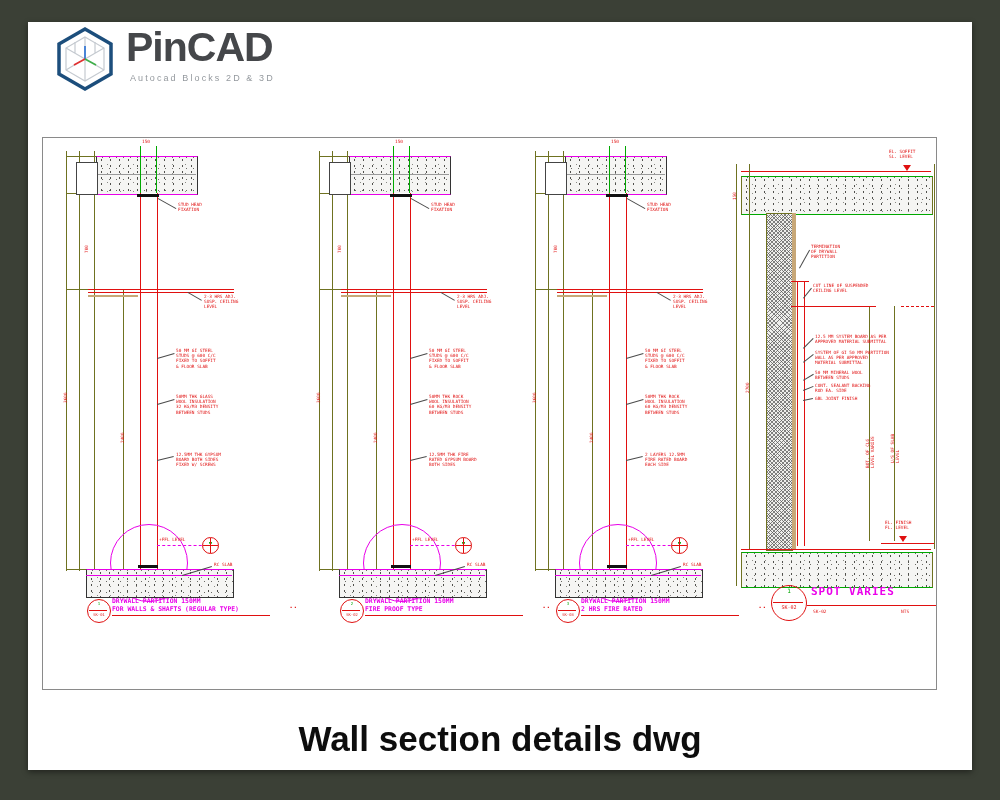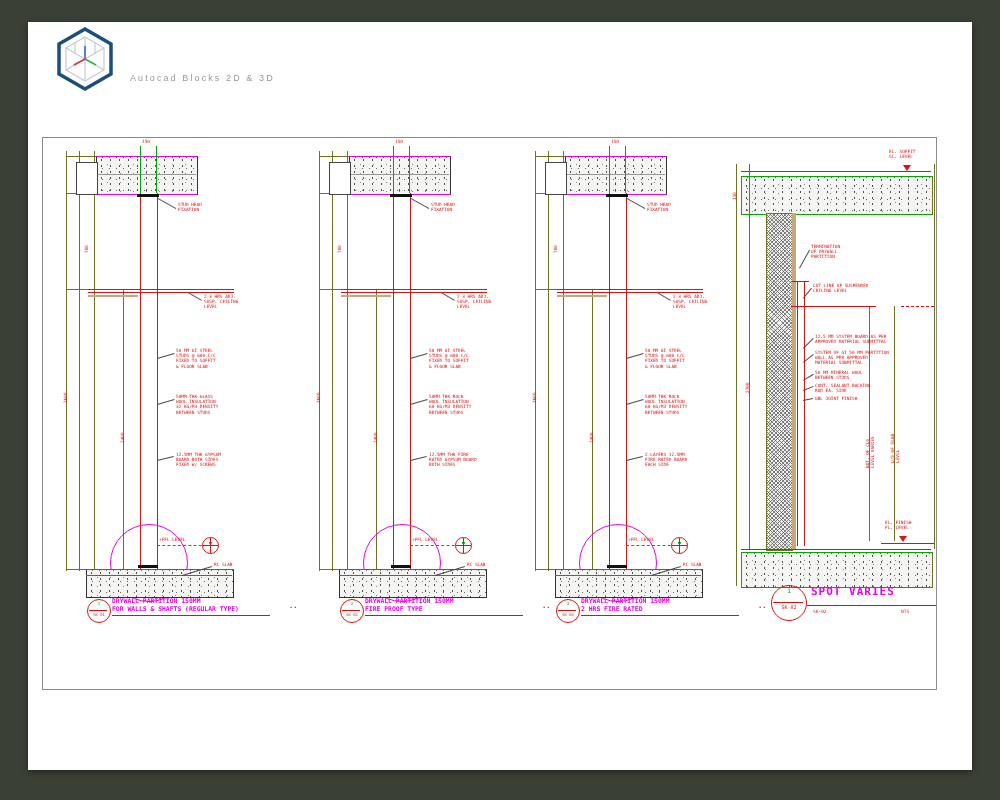--- a/index.html
+++ b/index.html
@@ -47,20 +47,21 @@
     <svg class="logo" width="62" height="66" viewBox="0 0 62 66">
       <polygon points="31,3 57,18 57,48 31,63 5,48 5,18" fill="#ffffff" stroke="#1c4e7c" stroke-width="3.5"></polygon>
       <g stroke="#c5cad0" stroke-width="1.2" fill="none">
         <polygon points="31,11 50,22 50,44 31,55 12,44 12,22"></polygon>
         <path d="M31,11 L31,33 M12,22 L31,33 M50,22 L31,33 M31,55 L31,33 M12,44 L22,38 M50,44 L40,38 M21,16 L21,27 M41,16 L41,27"></path>
       </g>
       <path d="M31,20 L31,33" stroke="#3a7bd5" stroke-width="1.8"></path>
       <path d="M31,33 L20,39" stroke="#e03030" stroke-width="1.8"></path>
       <path d="M31,33 L42,39" stroke="#3fae4a" stroke-width="1.8"></path>
     </svg>
+    <div class="brand-name">PinCAD</div>
     <div class="brand-tagline">Autocad Blocks 2D &amp; 3D</div>
   </div>
 
   <div class="sheet" id="sheet">
       <div style="left: 23px; top: 13px; width: 1px; height: 420px; background: rgb(111, 114, 33);"></div>
       <div style="left: 36px; top: 13px; width: 1px; height: 420px; background: rgb(111, 114, 33);"></div>
       <div style="left: 51px; top: 13px; width: 1px; height: 420px; background: rgb(111, 114, 33);"></div>
       <div style="left: 80px; top: 151px; width: 1px; height: 282px; background: rgb(111, 114, 33);"></div>
       <div style="left: 23px; top: 18px; width: 30px; height: 1px; background: rgb(111, 114, 33);"></div>
       <div style="left: 23px; top: 55px; width: 30px; height: 1px; background: rgb(111, 114, 33);"></div>
@@ -295,13 +296,14 @@
         <div style="position: absolute; left: 0px; top: 1px; width: 100%; text-align: center; color: rgb(0, 168, 0); font: 6px &quot;DejaVu Sans Mono&quot;, monospace;">1</div>
         <div style="position: absolute; left: 1px; top: 16px; width: 30px; height: 1px; background: rgb(224, 16, 16);"></div>
         <div style="position: absolute; left: 0px; top: 18px; width: 100%; text-align: center; color: rgb(224, 16, 16); font: 5px &quot;DejaVu Sans Mono&quot;, monospace;">SK-02</div>
       </div>
       <div class="spot-title" style="left: 768px; top: 447px;">SPOT VARIES</div>
       <div style="left: 764px; top: 467px; width: 129px; height: 1.3px; background: rgb(224, 16, 16);"></div>
       <div class="lbl" style="left: 770px; top: 471px; font-size: 4.5px;">SK-02</div>
       <div class="lbl" style="left: 858px; top: 471px; font-size: 4.5px;">NTS</div>
     </div>
 
+  <h1 class="page-title">Wall section details dwg</h1>
 </div>
 
 </body></html>

